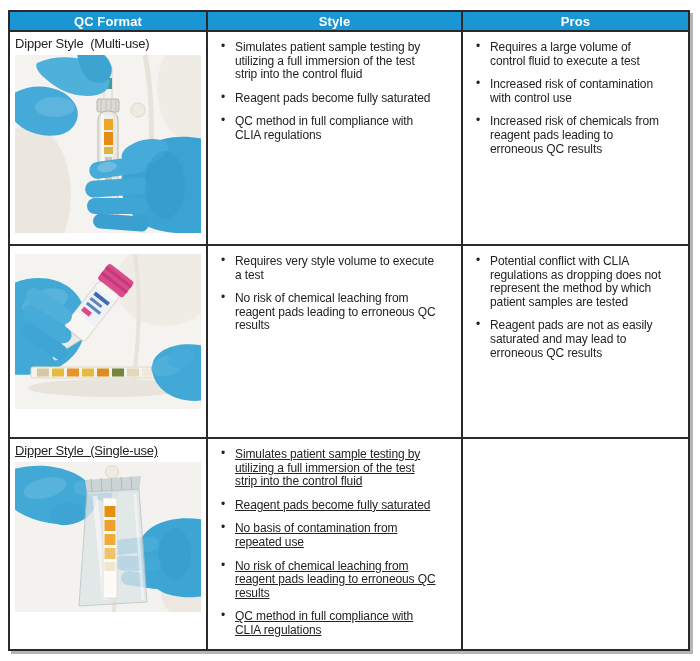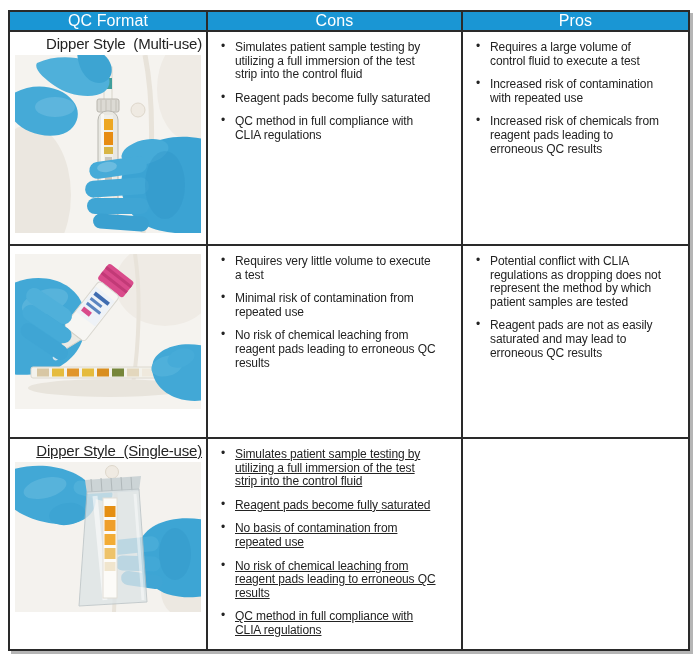--- a/index.html
+++ b/index.html
@@ -19,36 +19,36 @@
     display:grid;
     grid-template-columns:198px 255px 1fr;
     grid-template-rows:20px 214px 193px 1fr;
   }
   .cell{box-sizing:border-box;border-right:2px solid var(--border);border-bottom:2px solid var(--border);overflow:hidden;}
   .cell.lastcol{border-right:none;}
   .cell.lastrow{border-bottom:none;text-decoration:underline;}
   .hdr{
     background:var(--header-bg);color:var(--header-text);
     display:flex;align-items:center;justify-content:center;
-    font-weight:normal;font-size:16px;letter-spacing:0.1px;
+    font-weight:bold;font-size:13px;letter-spacing:0.1px;
   }
   .fmt{padding:4px 4px 0 5px;}
-  .fmt-label{font-size:15px;line-height:15px;white-space:pre-wrap;letter-spacing:-0.2px;text-align:right;}
+  .fmt-label{font-size:13px;line-height:15px;white-space:pre-wrap;letter-spacing:-0.2px;}
   .photo{display:block;margin-top:4px;}
   ul.list{list-style:none;margin:0;padding:9px 24px 0 10px;font-size:12px;line-height:13.6px;letter-spacing:-0.1px;}
   ul.list li{position:relative;padding-left:17px;margin-bottom:10px;}
   ul.list li::before{content:"\2022";position:absolute;left:3px;top:-1px;font-size:12px;}
 </style>
 </head>
 <body>
 
 <div class="tbl">
 
   <div class="cell hdr">QC Format</div>
-  <div class="cell hdr">Cons</div>
+  <div class="cell hdr">Style</div>
   <div class="cell hdr lastcol">Pros</div>
 
   <div class="cell fmt">
     <div class="fmt-label">Dipper Style  (Multi-use)</div>
     <svg class="photo" width="186" height="178" viewBox="0 0 186 178">
       <rect width="186" height="178" fill="#f5f3ef"></rect>
       <ellipse cx="14" cy="140" rx="42" ry="70" fill="#ebe7e0"></ellipse>
       <ellipse cx="176" cy="34" rx="34" ry="52" fill="#efebe5"></ellipse>
       <path d="M130,0 C140,50 138,120 128,178" stroke="#e8e3da" stroke-width="5" fill="none"></path>
       <circle cx="123" cy="55" r="7" fill="#efeae2" stroke="#ded7cb"></circle>
@@ -89,21 +89,21 @@
   <div class="cell">
     <ul class="list">
       <li>Simulates patient sample testing by utilizing a full immersion of the test strip into the control fluid</li>
       <li>Reagent pads become fully saturated</li>
       <li>QC method in full compliance with CLIA regulations</li>
     </ul>
   </div>
   <div class="cell lastcol">
     <ul class="list">
       <li>Requires a large volume of control fluid to execute a test</li>
-      <li>Increased risk of contamination with repeated use</li>
+      <li>Increased risk of contamination with control use</li>
       <li>Increased risk of chemicals from reagent pads leading to erroneous QC results</li>
     </ul>
   </div>
 
   <div class="cell fmt">
     <svg class="photo" width="186" height="155" viewBox="0 0 186 155">
       <rect width="186" height="155" fill="#f5f3ef"></rect>
       <ellipse cx="150" cy="30" rx="50" ry="42" fill="#efebe5"></ellipse>
       <path d="M120,0 C126,40 124,90 118,130" stroke="#e8e3da" stroke-width="4" fill="none"></path>
       <ellipse cx="95" cy="134" rx="82" ry="9" fill="#e8e4dc"></ellipse>
@@ -142,22 +142,21 @@
       <rect x="142" y="114.5" width="12" height="8" fill="#8ec6d4"></rect>
       <rect x="157" y="114.5" width="12" height="8" fill="#f0ede6"></rect>
 
       <path d="M190,92 C162,86 142,96 138,108 C134,122 144,138 162,144 C176,149 190,146 190,146 Z" fill="#42a8d6"></path>
       <ellipse cx="152" cy="112" rx="16" ry="10" fill="#4fb0da" transform="rotate(-16 152 112)"></ellipse>
       <ellipse cx="166" cy="104" rx="14" ry="9" fill="#46abd8" transform="rotate(-20 166 104)"></ellipse>
     </svg>
   </div>
   <div class="cell">
     <ul class="list">
-      <li>Requires very little volume to execute a test</li>
-      <li>Minimal risk of contamination from repeated use</li>
+      <li>Requires very style volume to execute a test</li>
       <li>No risk of chemical leaching from reagent pads leading to erroneous QC results</li>
     </ul>
   </div>
   <div class="cell lastcol">
     <ul class="list">
       <li>Potential conflict with CLIA regulations as dropping does not represent the method by which patient samples are tested</li>
       <li>Reagent pads are not as easily saturated and may lead to erroneous QC results</li>
     </ul>
   </div>
 

